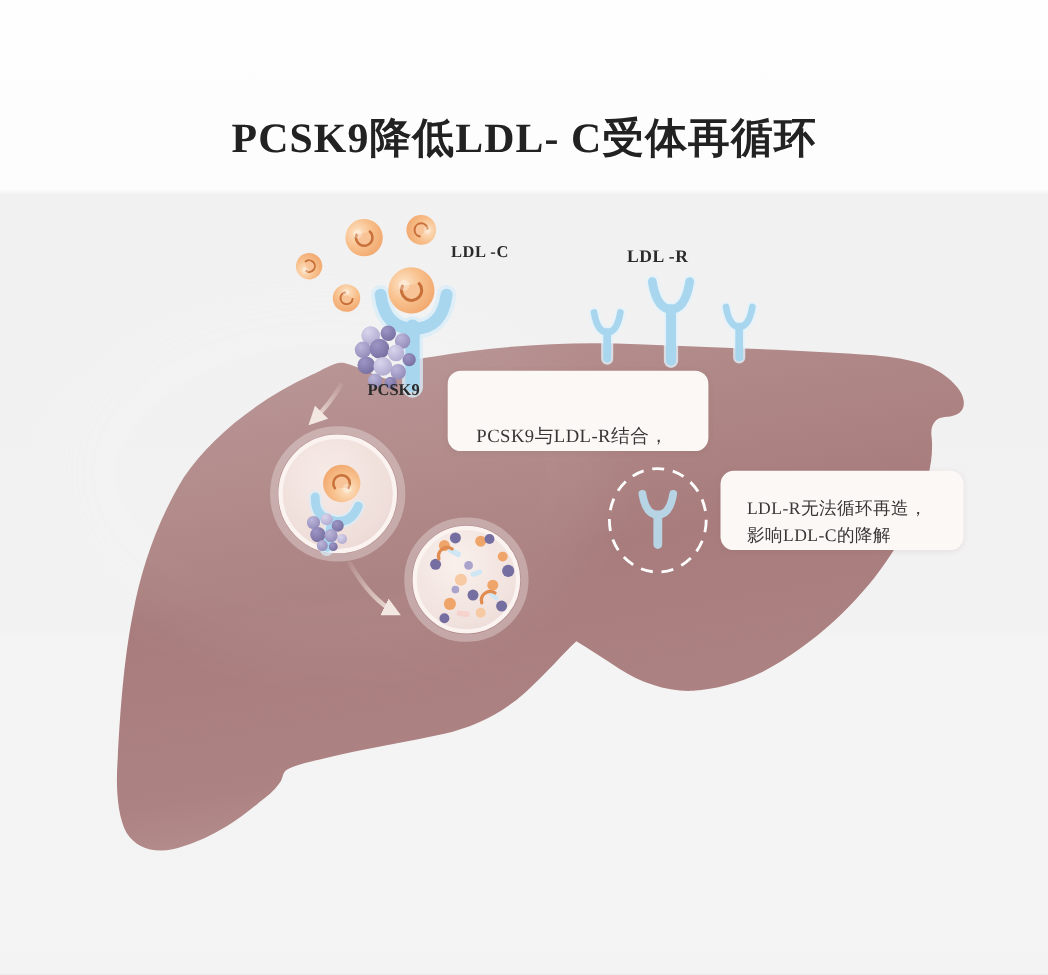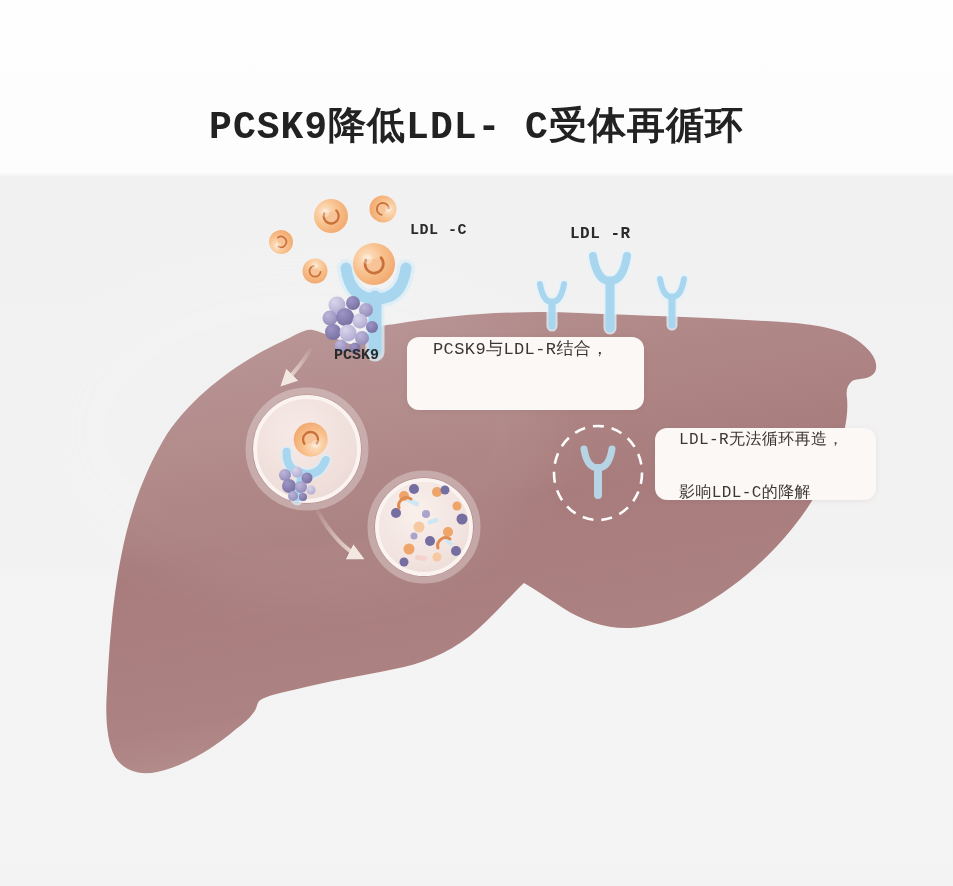--- a/index.html
+++ b/index.html
@@ -1,40 +1,40 @@
 <!DOCTYPE html>
 <html><head>
 <meta charset="utf-8">
 <style>
   html,body{margin:0;padding:0;background:#e9e9ea;}
   .stage{
     position:relative;width:953px;height:886px;margin:0 auto;overflow:hidden;
-    font-family:Liberation Mono, monospace;
+    font-family:Liberation Serif, serif;
     background:linear-gradient(180deg,#fefefe 0%,#fdfdfd 19.4%,#f2f1f1 20%,
                #f3f2f2 64.5%,#f5f4f4 65.5%,#f4f3f4 100%);
   }
   .stage svg{position:absolute;left:0;top:0;}
   .title{
     position:absolute;left:0;top:100px;width:100%;text-align:center;
     font-size:38px;font-weight:700;letter-spacing:1px;color:#222222;
   }
   .lbl{position:absolute;font-weight:600;color:#2a2a2a;white-space:nowrap;}
   .lbl-ldlc{left:410px;top:222px;font-size:15px;letter-spacing:.5px;}
   .lbl-ldlr{left:570px;top:225px;font-size:16px;letter-spacing:.5px;}
   .lbl-pcsk9{left:334px;top:347px;font-size:15px;}
   .callout{
     position:absolute;background:#fbf8f6;border-radius:12px;
     box-shadow:0 1px 5px rgba(120,90,90,.10);
-    display:flex;flex-direction:column;justify-content:flex-start;
+    display:flex;flex-direction:column;justify-content:flex-end;
     color:#3c3535;font-weight:500;letter-spacing:.4px;
   }
   .callout-binding{left:407px;top:337px;width:211px;height:73px;
     padding-left:26px;font-size:17px;line-height:26px;}
   .callout-recycle{left:655px;top:428px;width:197px;height:72px;
-    padding-left:24px;font-size:16px;line-height:25px;gap:28px;}
+    padding-left:24px;font-size:16px;line-height:25px;}
   .callout span{display:block;}
 </style>
 </head>
 <body>
 
 <div class="stage">
 
   <svg width="953" height="886" viewBox="0 0 953 886">
     <defs>
       <linearGradient id="gLiver" x1="0.25" y1="0" x2="0.55" y2="1">

